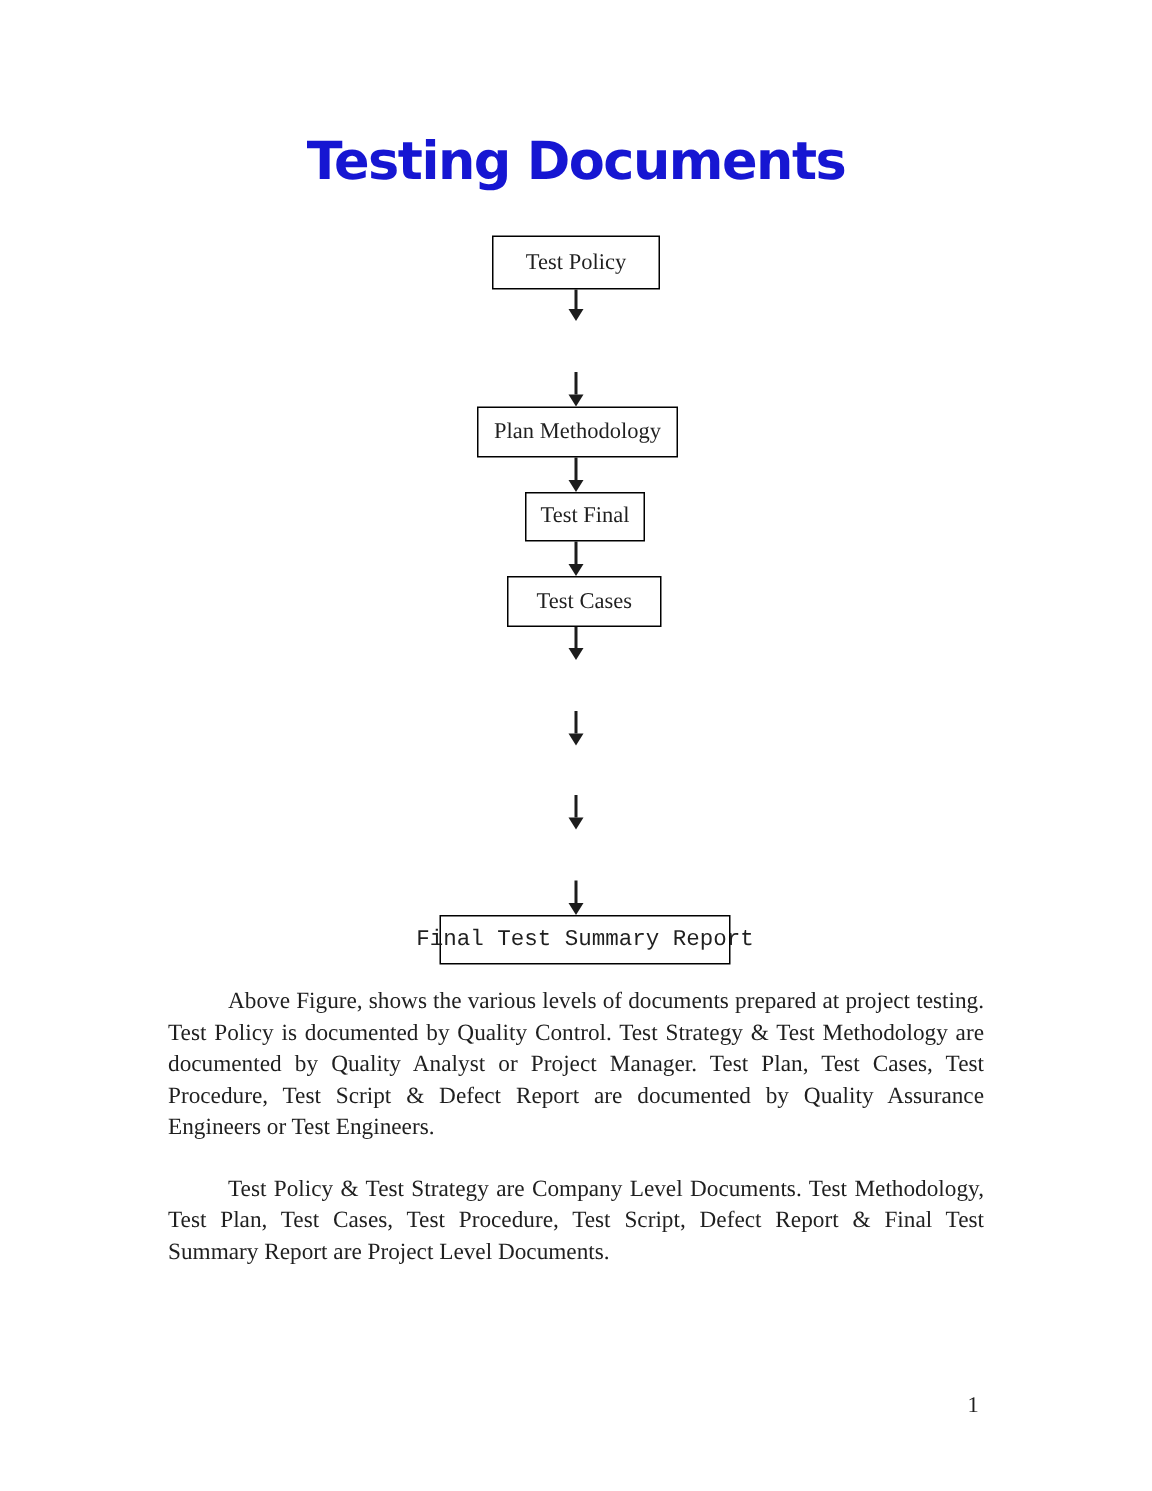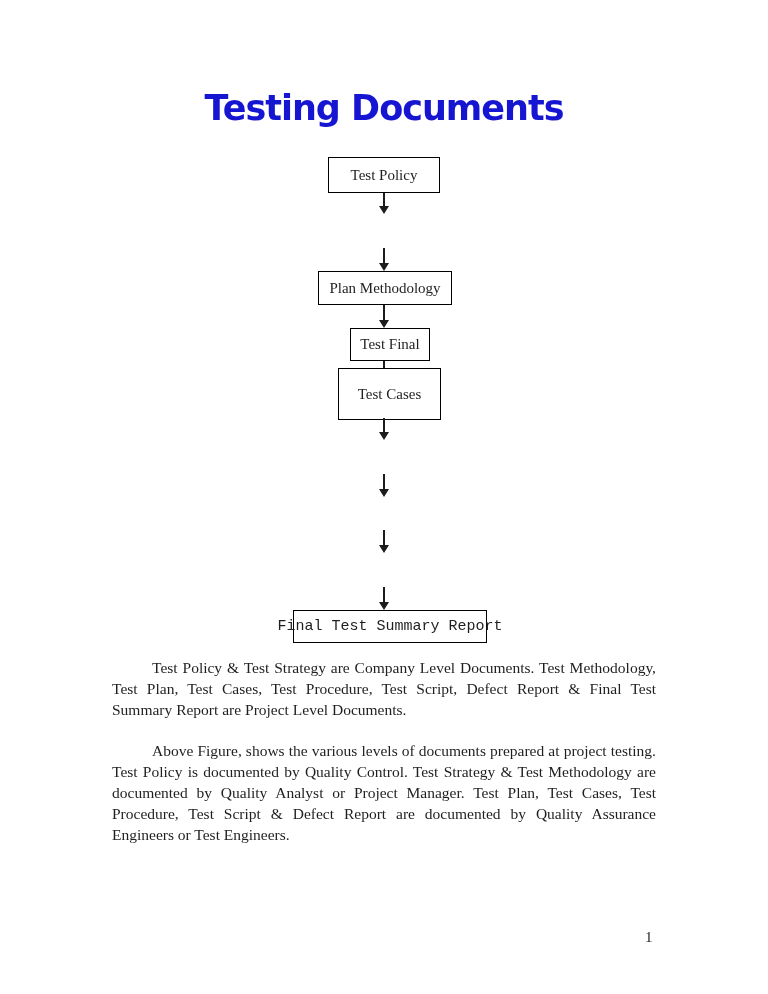--- a/index.html
+++ b/index.html
@@ -33,21 +33,21 @@
     background:#ffffff;
     display:flex;align-items:center;justify-content:center;
     font-size:15px;
     color:var(--text);
     white-space:nowrap;
   }
   .n1{left:328px;top:157px;width:112px;height:36px;}
   .n2{left:328px;top:214px;width:113px;height:34px;}
   .n3{left:318px;top:271px;width:134px;height:34px;}
   .n4{left:350px;top:328px;width:80px; height:33px;}
-  .n5{left:338px;top:368px;width:103px;height:52px;}
+  .n5{left:338px;top:384px;width:103px;height:34px;}
   .n6{left:328px;top:440px;width:124px;height:34px;}
   .n7{left:338px;top:497px;width:101px;height:33px;}
   .n8{left:327px;top:553px;width:125px;height:34px;}
   .n9{left:293px;top:610px;width:194px;height:33px;font-family:Liberation Mono, monospace;}
   .connector{
     position:absolute;left:378px;width:12px;
     display:flex;flex-direction:column;align-items:center;
   }
   .c1{top:193px;height:21px;}
   .c2{top:248px;height:23px;}
@@ -140,19 +140,19 @@
 
 
   <div class="connector c8">
     <span class="line"></span>
     <span class="head"></span>
   </div>
 
   <div class="flow-box n9">Final Test Summary Report</div>
 
   <div class="body-text">
+    <p>Above Figure, shows the various levels of documents prepared at project testing. Test Policy is documented by Quality Control. Test Strategy &amp; Test Methodology are documented by Quality Analyst or Project Manager. Test Plan, Test Cases, Test Procedure, Test Script &amp; Defect Report are documented by Quality Assurance Engineers or Test Engineers.</p>
     <p>Test Policy &amp; Test Strategy are Company Level Documents. Test Methodology, Test Plan, Test Cases, Test Procedure, Test Script, Defect Report &amp; Final Test Summary Report are Project Level Documents.</p>
-    <p>Above Figure, shows the various levels of documents prepared at project testing. Test Policy is documented by Quality Control. Test Strategy &amp; Test Methodology are documented by Quality Analyst or Project Manager. Test Plan, Test Cases, Test Procedure, Test Script &amp; Defect Report are documented by Quality Assurance Engineers or Test Engineers.</p>
   </div>
 
   <div class="page-number">1</div>
 
 </div>
 
 </body></html>

